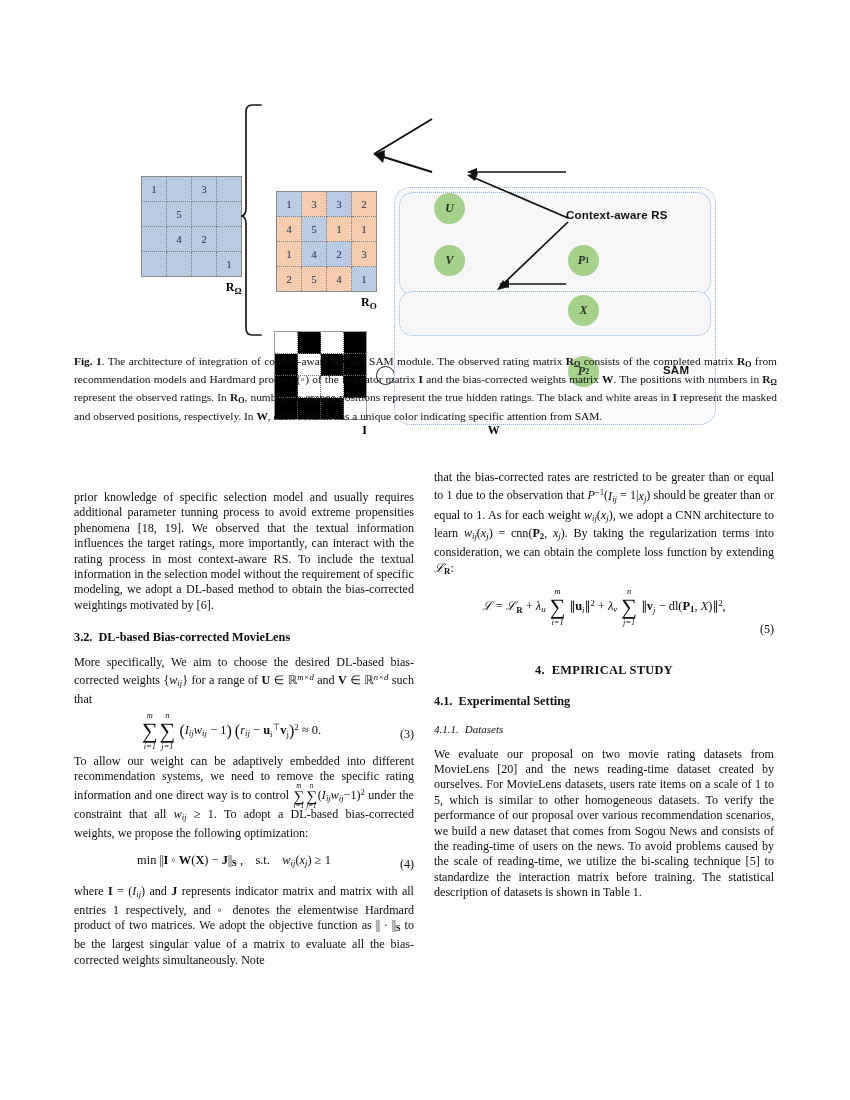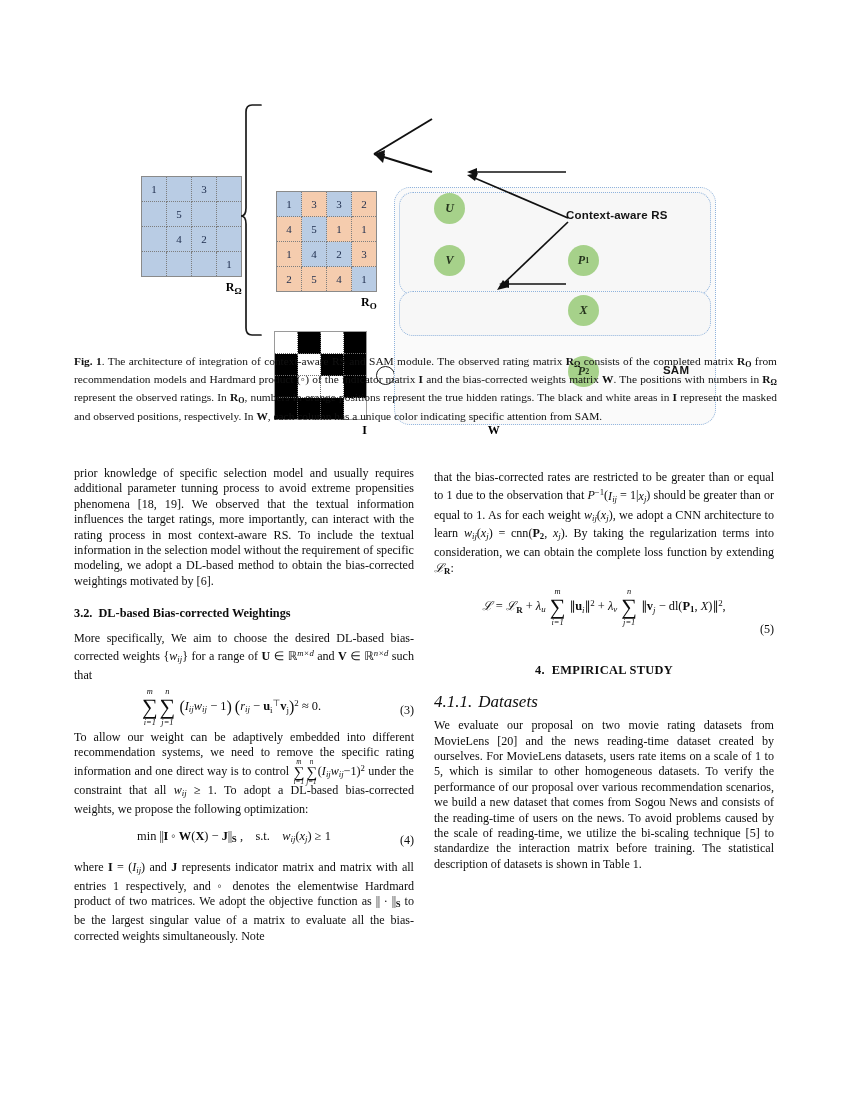--- a/index.html
+++ b/index.html
@@ -195,21 +195,21 @@
   
   .col {
     position: absolute;
     width: 340px;
     font-family: "Liberation Serif", serif;
     font-size: 12.1px;
     line-height: 15.4px;
     text-align: justify;
     color: #0d0d0d;
   }
-  .col-left { left: 74px; top: 466px; }
+  .col-left { left: 74px; top: 490px; }
   .col-right { left: 434px; top: 470px; }
 
   p { margin: 0 0 0 0; }
   .p-body { text-align: justify; text-indent: 0; }
   .p-gap { margin-top: 11px; }
 
   h3.sec {
     font-family: "Liberation Serif", serif;
     font-size: 12.3px;
     font-weight: bold;
@@ -219,21 +219,21 @@
   h2.mainsec {
     font-family: "Liberation Serif", serif;
     font-size: 12.4px;
     font-weight: bold;
     text-align: center;
     margin: 26px 0 15px 0;
     letter-spacing: 0.3px;
   }
   h4.subsec {
     font-family: "Liberation Serif", serif;
-    font-size: 17px;
+    font-size: 11px;
     font-style: italic;
     font-weight: normal;
     margin: 13px 0 9px 0;
   }
 
   
   .eq-block {
     position: relative;
     text-align: center;
     margin: 12px 0 12px 0;
@@ -485,21 +485,21 @@
 
   <div class="caption">
     <b>Fig. 1</b><span>. The architecture of integration of context-aware RS and SAM module. The observed rating matrix <b>R<span style="font-size:8px;vertical-align:-2px;">Ω</span></b> consists of the completed matrix <b>R<span style="font-size:8px;vertical-align:-2px;">O</span></b> from recommendation models and Hardmard product (◦) of the indicator matrix <b>I</b> and the bias-corrected weights matrix <b>W</b>. The positions with numbers in <b>R<span style="font-size:8px;vertical-align:-2px;">Ω</span></b> represent the observed ratings. In <b>R<span style="font-size:8px;vertical-align:-2px;">O</span></b>, numbers in orange positions represent the true hidden ratings. The black and white areas in <b>I</b> represent the masked and observed positions, respectively. In <b>W</b>, each column has a unique color indicating specific attention from SAM.</span>
   </div>
 
   <div class="col col-left">
 
     <p class="p-body">prior knowledge of specific selection model and usually requires additional parameter tunning process to avoid extreme propensities phenomena [18, 19]. We observed that the textual information influences the target ratings, more importantly, can interact with the rating process in most context-aware RS. To include the textual information in the selection model without the requirement of specific modeling, we adopt a DL-based method to obtain the bias-corrected weightings motivated by [6].</p>
 
     <h3 class="sec">
-      <span class="num">3.2.</span><span>DL-based Bias-corrected Weightings</span>
+      <span class="num">3.2.</span><span>DL-based Bias-corrected MovieLens</span>
     </h3>
 
     <p class="p-body">More specifically, We aim to choose the desired DL-based bias-corrected weights {<span class="mathi">w<span class="sub">ij</span></span>} for a range of <span class="mathb">U</span> ∈ <span style="font-family:'Liberation Serif',serif;">ℝ</span><span class="sup mathi">m×d</span> and <span class="mathb">V</span> ∈ <span style="font-family:'Liberation Serif',serif;">ℝ</span><span class="sup mathi">n×d</span> such that</p>
 
     <div class="eq-block">
       <span style="display:inline-block; padding-right:26px;">
         <span class="bigsum"><span class="top">m</span><span class="sig">∑</span><span class="bot">i=1</span></span><span class="bigsum"><span class="top">n</span><span class="sig">∑</span><span class="bot">j=1</span></span>
         <span class="paren-big">(</span><span class="mathi">I<span class="sub">ij</span>w<span class="sub">ij</span></span> − 1<span class="paren-big">)</span>
         <span class="paren-big">(</span><span class="mathi">r<span class="sub">ij</span></span> − <span class="mathb" style="font-style:normal;">u</span><span class="sub">i</span><span class="sup">⊤</span><span class="mathb" style="font-style:normal;">v</span><span class="sub">j</span><span class="paren-big">)</span><span class="sup">2</span>
         ≈ 0.
@@ -534,20 +534,23 @@
         <span class="norm">∥</span><span class="mathb" style="font-style:normal;">v</span><span class="sub mathi">j</span> − dl(<span class="mathb">P<span class="sub">1</span></span>, <span class="mathi">X</span>)<span class="norm">∥</span><span class="sup">2</span>,
       </span>
       <span class="eq-num-below">(5)</span>
     </div>
 
 
     <h2 class="mainsec">
       <span>4.</span>&nbsp;&nbsp;<span>EMPIRICAL STUDY</span>
     </h2>
 
+    <h3 class="sec" style="margin-top:0;">
+      <span class="num">4.1.</span><span>Experimental Setting</span>
+    </h3>
 
     <h4 class="subsec">
       <span class="num" style="margin-right:6px;">4.1.1.</span><span>Datasets</span>
     </h4>
 
     <p class="p-body">We evaluate our proposal on two movie rating datasets from MovieLens [20] and the news reading-time dataset created by ourselves. For MovieLens datasets, users rate items on a scale of 1 to 5, which is similar to other homogeneous datasets. To verify the performance of our proposal over various recommendation scenarios, we build a new dataset that comes from Sogou News and consists of the reading-time of users on the news. To avoid problems caused by the scale of reading-time, we utilize the bi-scaling technique [5] to standardize the interaction matrix before training. The statistical description of datasets is shown in Table 1.</p>
   </div>
 
 </div>
 

